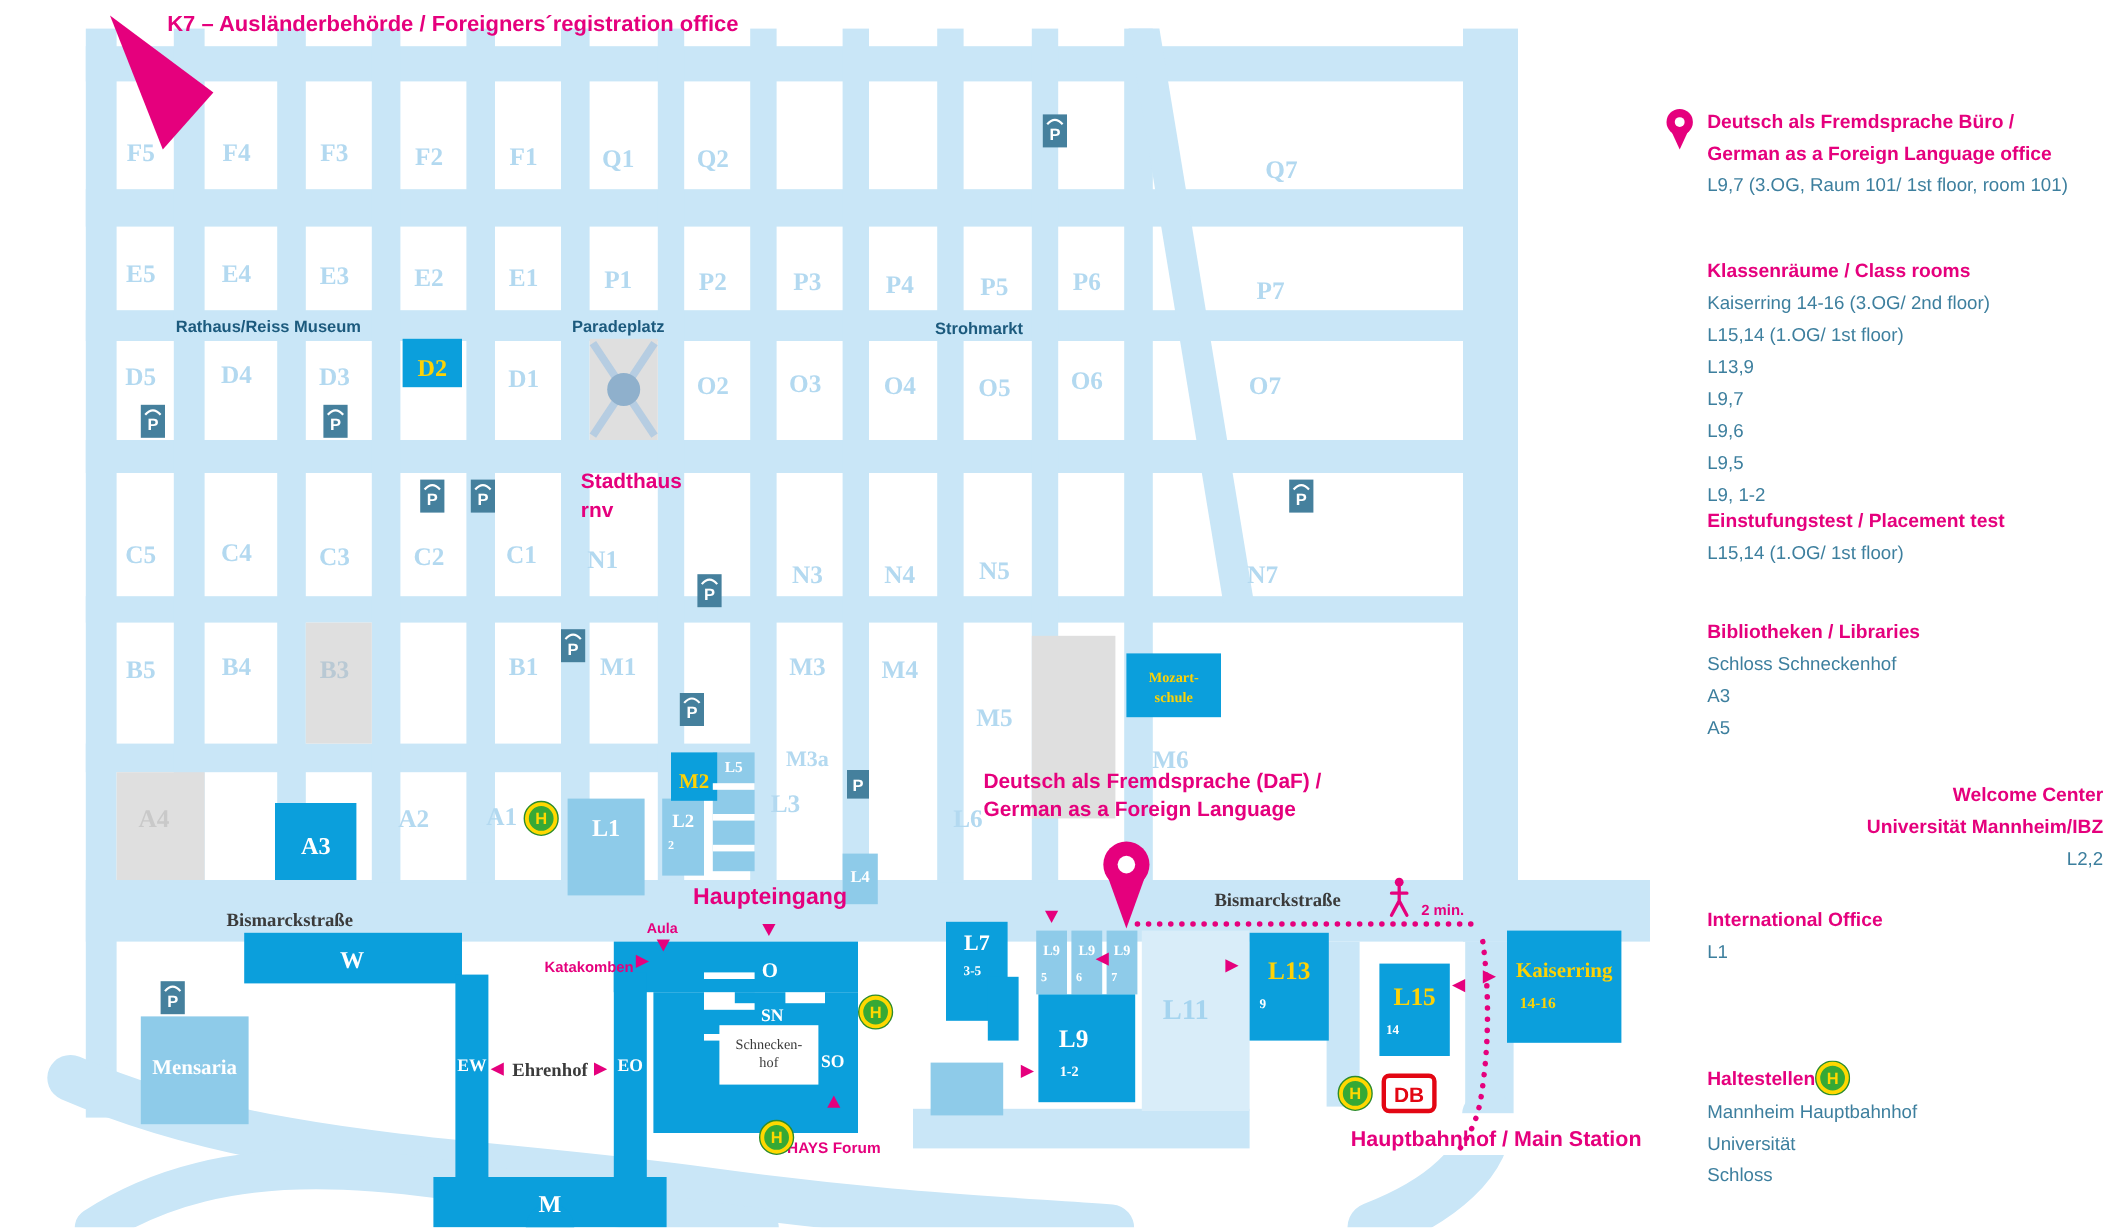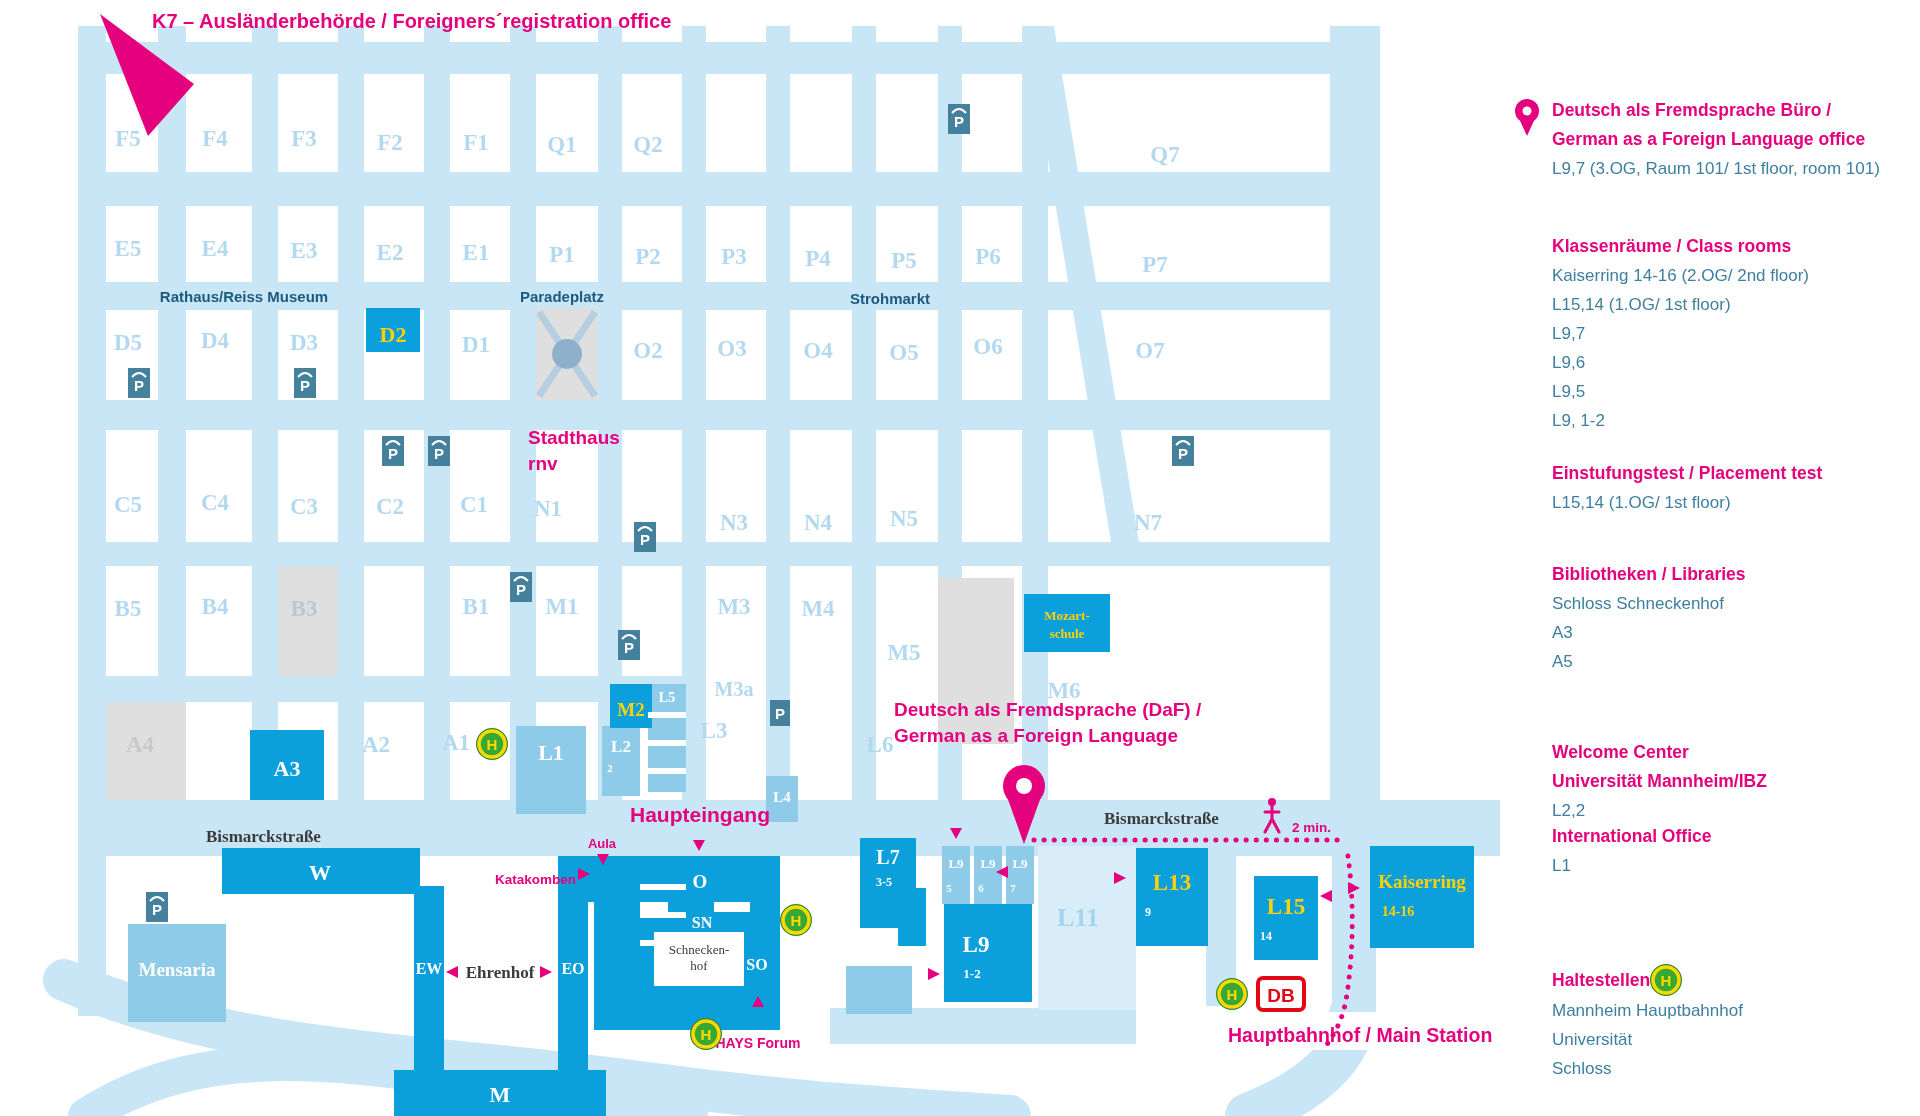--- a/index.html
+++ b/index.html
@@ -272,38 +272,39 @@
             <polygon points="3,16 23,16 13,38" fill="#e5007d"></polygon>
             <circle cx="13" cy="13" r="12" fill="#e5007d"></circle>
             <circle cx="13" cy="13" r="4.5" fill="#ffffff"></circle>
           </svg></div>
         <div class="lg-h">Deutsch als Fremdsprache Büro /</div>
         <div class="lg-h">German as a Foreign Language office</div>
         <div class="lg-i">L9,7 (3.OG, Raum 101/ 1st floor, room 101)</div>
       </div>
       <div class="lg-sec" style="top: 232px;">
         <div class="lg-h">Klassenräume / Class rooms</div>
-        <div class="lg-i">Kaiserring 14-16 (2.OG/ 2nd floor)</div>
+        <div class="lg-i">Kaiserring 14-16 (3.OG/ 2nd floor)</div>
         <div class="lg-i">L15,14 (1.OG/ 1st floor)</div>
+        <div class="lg-i">L13,9</div>
         <div class="lg-i">L9,7</div>
         <div class="lg-i">L9,6</div>
         <div class="lg-i">L9,5</div>
         <div class="lg-i">L9, 1-2</div>
       </div>
       <div class="lg-sec" style="top: 459px;">
         <div class="lg-h">Einstufungstest / Placement test</div>
         <div class="lg-i">L15,14 (1.OG/ 1st floor)</div>
       </div>
       <div class="lg-sec" style="top: 560px;">
         <div class="lg-h">Bibliotheken / Libraries</div>
         <div class="lg-i">Schloss Schneckenhof</div>
         <div class="lg-i">A3</div>
         <div class="lg-i">A5</div>
       </div>
-      <div class="lg-sec" style="top: 738px;">
+      <div class="lg-sec" style="top: 708px; text-align: right;">
         <div class="lg-h">Welcome Center</div>
         <div class="lg-h">Universität Mannheim/IBZ</div>
         <div class="lg-i">L2,2</div>
       </div>
       <div class="lg-sec" style="top: 822px;">
         <div class="lg-h">International Office</div>
         <div class="lg-i">L1</div>
       </div>
       <div class="lg-sec" style="top: 964px;">
         <div class="lg-hrow">

